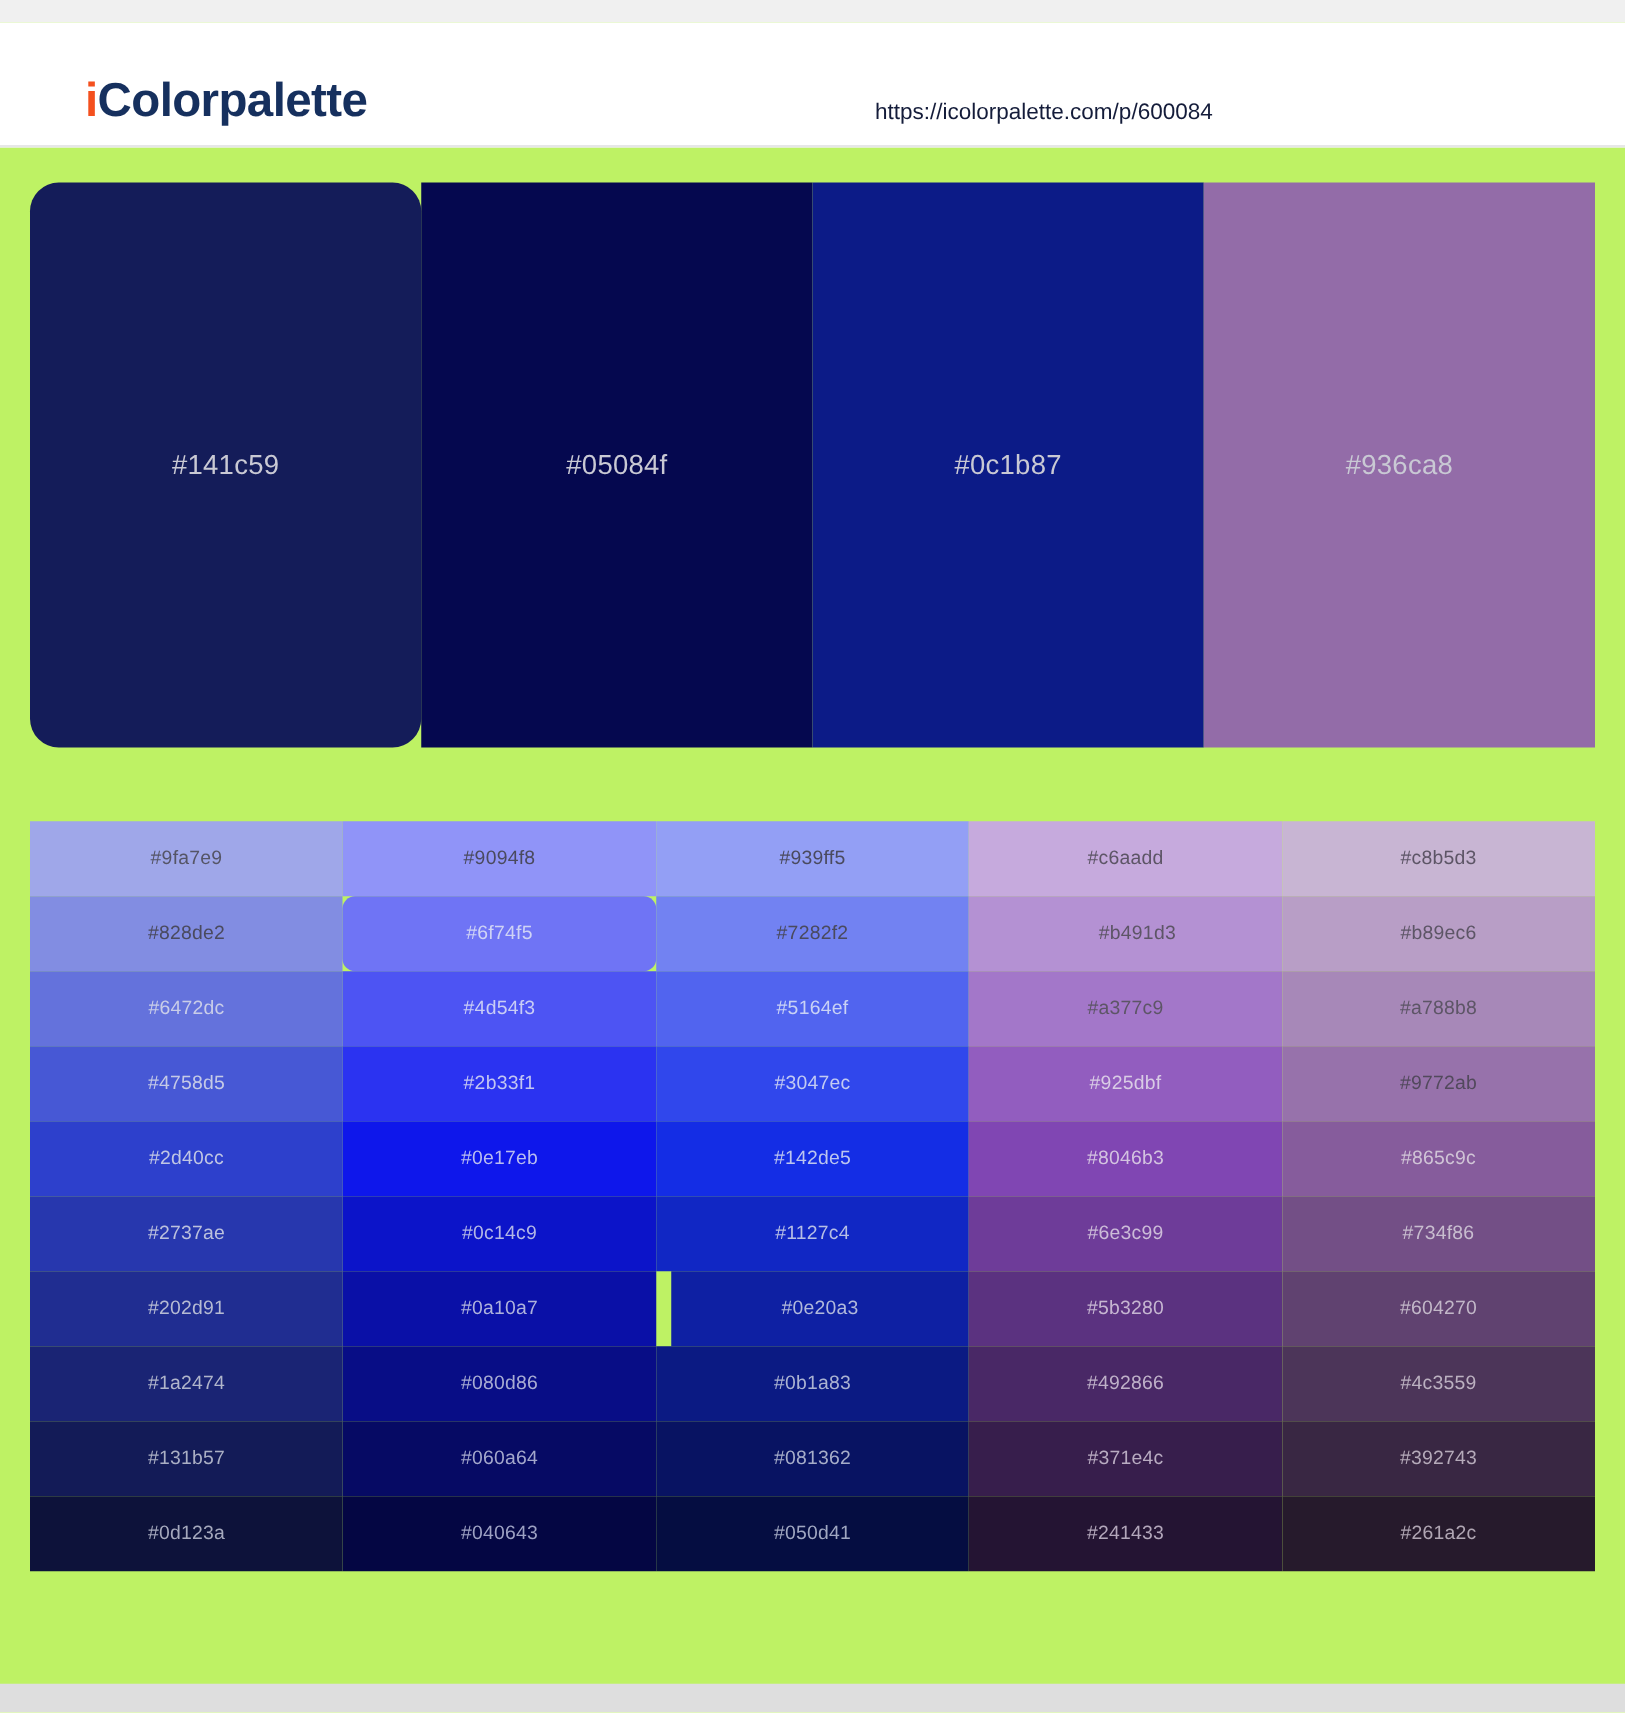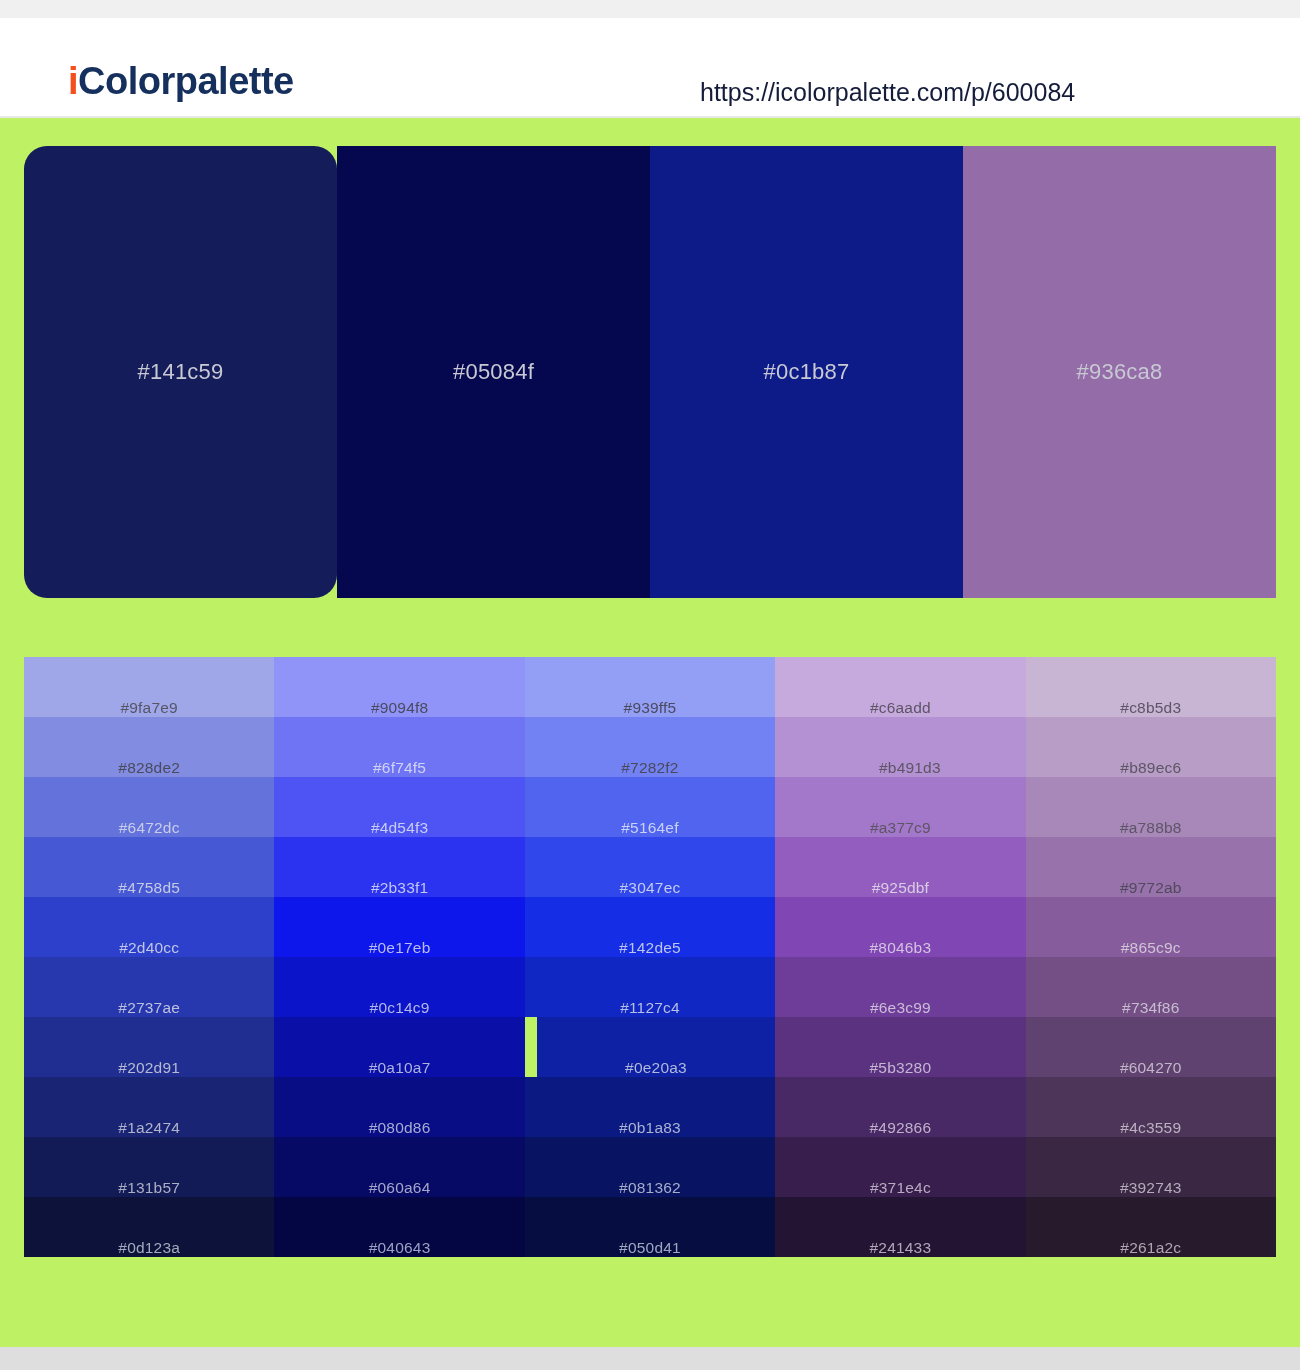--- a/index.html
+++ b/index.html
@@ -48,21 +48,21 @@
     white-space: nowrap;
     line-height: 1;
   }
   .logo-i   { color: #f4501e; }
   .logo-rest{ color: #16305e; }
 
   .header-url {
     position: absolute;
     left: 700px;
     top: 62px;
-    font-size: 25px;
+    font-size: 18px;
     color: #141c3a;
     white-space: nowrap;
     line-height: 1;
   }
 
   
   .palette-main {
     position: absolute;
     left: 24px;
     top: 146px;
@@ -90,21 +90,21 @@
     left: 24px;
     top: 657px;
     width: 1252px;
     height: 613px;
     display: grid;
     grid-template-columns: repeat(5, 1fr);
     grid-auto-rows: 60px;
   }
   .cell {
     display: flex;
-    align-items: flex-end;
+    align-items: center;
     justify-content: center;
   }
   .cell-label {
     font-size: 15.5px;
     letter-spacing: 0.2px;
     user-select: none;
   }
 
   
   .bottom-strip {
@@ -155,21 +155,21 @@
       </div>
       <div class="cell" style="background: rgb(198, 170, 221);">
         <span class="cell-label" style="color: rgb(93, 85, 102);">#c6aadd</span>
       </div>
       <div class="cell" style="background: rgb(200, 181, 211);">
         <span class="cell-label" style="color: rgb(93, 85, 102);">#c8b5d3</span>
       </div>
       <div class="cell" style="background: rgb(130, 141, 226);">
         <span class="cell-label" style="color: rgb(74, 74, 94);">#828de2</span>
       </div>
-      <div class="cell" style="background: rgb(111, 116, 245);">
+      <div class="cell" style="background: rgb(111, 116, 245); border-radius: 10px;">
         <span class="cell-label" style="color: rgb(207, 211, 245);">#6f74f5</span>
       </div>
       <div class="cell" style="background: rgb(114, 130, 242);">
         <span class="cell-label" style="color: rgb(74, 74, 94);">#7282f2</span>
       </div>
       <div class="cell" style="background: rgb(180, 145, 211);">
         <span class="cell-label" style="color: rgb(93, 85, 102); margin-left: 19px;">#b491d3</span>
       </div>
       <div class="cell" style="background: rgb(184, 158, 198);">
         <span class="cell-label" style="color: rgb(93, 85, 102);">#b89ec6</span>

